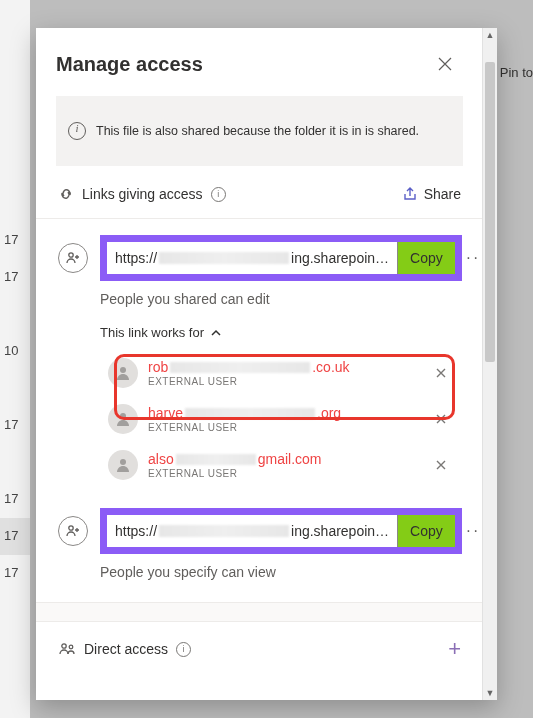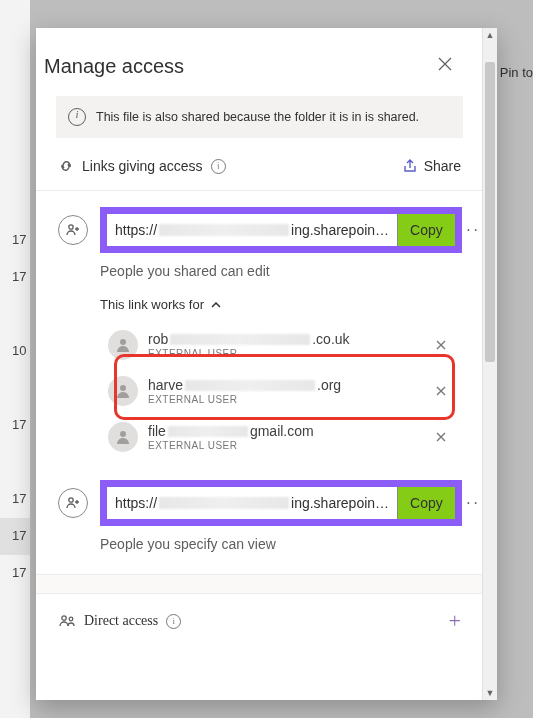--- a/index.html
+++ b/index.html
@@ -19,21 +19,21 @@
   .bg-col-left {
     position: absolute;
     left: 0; top: 0; bottom: 0; width: 30px;
     background: #f3f3f3;
     color: #444;
     font-size: 13px;
   }
   .bg-row {
     height: 36px;
     line-height: 36px;
-    padding-left: 12px;
+    padding-left: 4px;
     border-bottom: 1px solid rgba(0,0,0,0);
   }
   .bg-label-n{
     position:absolute;
     top:128px; left:4px;
     font-weight:600;
     color:#323130;
   }
   .bg-label-m{
     position:absolute;
@@ -89,43 +89,44 @@
   .sa-top{top:0;}
   .sa-bot{bottom:0;}
 
   .panel-inner{
     position:absolute;
     left:0; right:14px; top:0; bottom:0;
     overflow:hidden;
   }
 
   .header {
-    padding: 22px 24px 14px 8px;
-    display:flex;
-    align-items:flex-end;
+    padding: 22px 24px 14px 20px;
+    display:flex;
+    align-items:center;
+    font-weight:bold;
   }
   .title {
     font-size: 20px;
     color: #323130;
     flex:1;
   }
   .close-x {
     width:28px; height:28px;
     display:flex; align-items:center; justify-content:center;
     color:#605e5c;
     cursor:pointer;
   }
   .close-x svg{width:14px;height:14px;stroke:#605e5c;stroke-width:1.2;fill:none;}
 
   .info-banner {
     margin: 4px 20px 14px 20px;
     background: #f3f2f1;
     display:flex;
     align-items:center;
-    padding: 12px 12px;
+    padding: 26px 12px;
     font-size: 12.5px;
     color: #323130;
   }
 
   .info-banner .info-ico{
     width:16px; height:16px;
     border:1px solid #605e5c;
     border-radius:50%;
     margin-right:10px;
     position:relative;
@@ -256,21 +257,21 @@
   }
   .avatar{
     width:30px;height:30px;border-radius:50%;
     background:#e1dfdd;
     display:flex;align-items:center;justify-content:center;
     margin-right:10px;
     flex-shrink:0;
   }
   .avatar svg{width:18px;height:18px;fill:#a19f9d;}
   .user-text{display:flex;flex-direction:column;min-width:0;flex:1;}
-  .user-email{font-size:14px;color:#404040;display:flex;align-items:center;min-width:0;}
+  .user-email{font-size:14px;color:#ef4444;display:flex;align-items:center;min-width:0;}
   .user-email .redact{height:11px;}
   .user-tag{font-size:10px;color:#797775;letter-spacing:0.5px;margin-top:1px;}
   .row-x{
     width:24px;height:24px;display:flex;align-items:center;justify-content:center;
     color:#797775;cursor:pointer;margin-left:auto;
   }
   .row-x svg{width:10px;height:10px;stroke:#797775;stroke-width:1.4;fill:none;}
 
   .highlight-box{
     position:absolute;
@@ -283,21 +284,20 @@
   }
   .big-divider{
      height:18px;background:#faf9f8;border-top:1px solid #edebe9;border-bottom:1px solid #edebe9;
      margin-top:16px;
   }
 
   .direct-row{
     display:flex;
     align-items:center;
     padding:16px 22px;
-    font-family:Liberation Serif, serif;
   }
   .direct-ico{margin-right:8px;display:inline-flex;}
   .direct-ico svg{width:18px;height:18px;fill:none;stroke:#605e5c;stroke-width:1.3;}
   .plus{
     margin-left:auto;
     color:#8b6fb5;
     font-size:22px;
     font-weight:300;
     cursor:pointer;
     line-height:1;
@@ -437,21 +437,21 @@
 
       <div class="user-row">
         <span class="avatar">
           <svg viewBox="0 0 18 18">
               <circle cx="9" cy="6" r="3"></circle>
               <path d="M3 16c0-3.3 2.7-6 6-6s6 2.7 6 6z"></path>
             </svg>
         </span>
         <div class="user-text">
           <div class="user-email">
-            <span>file</span>
+            <span>also</span>
             <span class="redact" style="width:80px"></span>
             <span>gmail.com</span>
           </div>
           <div class="user-tag">EXTERNAL USER</div>
         </div>
         <span class="row-x">
           <svg viewBox="0 0 10 10">
               <path d="M1 1L9 9M9 1L1 9"></path>
             </svg>
         </span>

